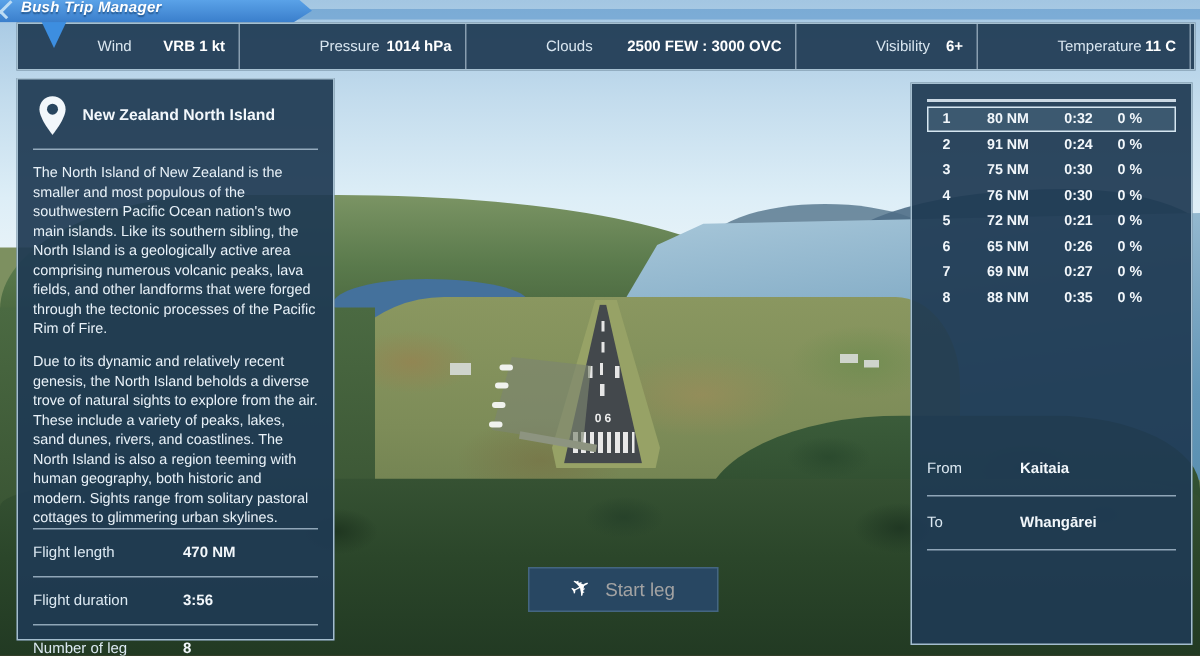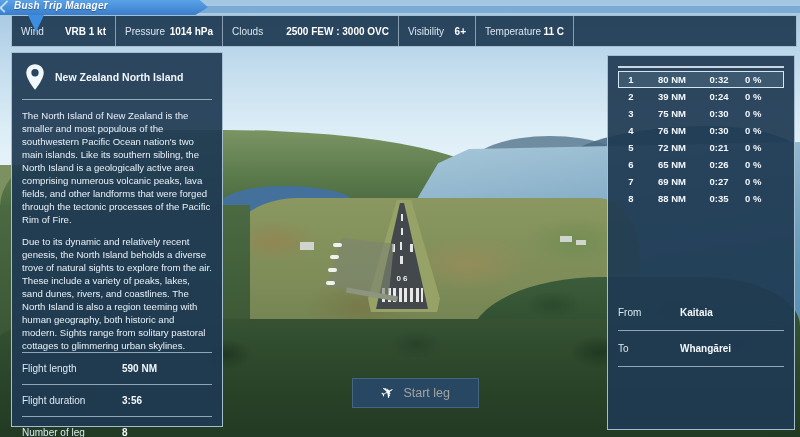--- a/index.html
+++ b/index.html
@@ -86,21 +86,21 @@
                   transform:rotate(45deg);}
   .banner-label{font-size:10px;font-weight:bold;font-style:italic;letter-spacing:.2px;
                 color:#ffffff;white-space:nowrap;text-shadow:0 1px 1px rgba(0,40,80,.5);}
   .banner-pointer{position:absolute;left:27px;top:13px;width:0;height:0;z-index:29;
                   border-left:9px solid transparent;border-right:9px solid transparent;
                   border-top:19px solid #3d8ee0;}
 
   
   .weather-bar{left:11px;top:15px;width:786px;height:32px;display:flex;align-items:stretch;}
   .wcell{display:flex;align-items:center;justify-content:space-between;
-         border-right:1px solid rgba(215,232,244,.55);padding:0 9px;}
+         border-right:1px solid rgba(215,232,244,.55);padding:0 9px;margin-left:44px;}
   .wlabel{font-size:10px;color:#d9e6f0;}
   .wvalue{font-size:10px;font-weight:bold;color:#ffffff;white-space:nowrap;}
   .wfill{flex:1;}
 
   
   .trip-panel{left:11px;top:52px;width:212px;height:375px;display:flex;flex-direction:column;
               padding:8px 10px 0 10px;}
   .trip-head{display:flex;align-items:center;gap:9px;padding:2px 0 8px 2px;}
   .trip-head-text{display:flex;flex-direction:column;gap:4px;}
   .trip-title{font-size:10.5px;font-weight:bold;}
@@ -217,21 +217,21 @@
       <div class="trip-head-text">
         <span class="trip-title">New Zealand North Island</span>
       </div>
     </div>
     <hr class="divider">
     <p class="trip-desc">The North Island of New Zealand is the smaller and most populous of the southwestern Pacific Ocean nation's two main islands. Like its southern sibling, the North Island is a geologically active area comprising numerous volcanic peaks, lava fields, and other landforms that were forged through the tectonic processes of the Pacific Rim of Fire.</p>
     <p class="trip-desc">Due to its dynamic and relatively recent genesis, the North Island beholds a diverse trove of natural sights to explore from the air. These include a variety of peaks, lakes, sand dunes, rivers, and coastlines. The North Island is also a region teeming with human geography, both historic and modern. Sights range from solitary pastoral cottages to glimmering urban skylines.</p>
     <div class="stats">
         <div class="stat-row">
           <span class="stat-label">Flight length</span>
-          <span class="stat-value">590 NM</span>
+          <span class="stat-value">470 NM</span>
         </div>
         <div class="stat-row">
           <span class="stat-label">Flight duration</span>
           <span class="stat-value">3:56</span>
         </div>
         <div class="stat-row">
           <span class="stat-label">Number of leg</span>
           <span class="stat-value">8</span>
         </div>
       </div>
@@ -241,21 +241,21 @@
     <hr class="legs-head-rule">
     <div id="legs-body">
         <div class="legs-grid leg-row selected">
           <span>1</span>
           <span>80 NM</span>
           <span>0:32</span>
           <span>0 %</span>
         </div>
         <div class="legs-grid leg-row">
           <span>2</span>
-          <span>39 NM</span>
+          <span>91 NM</span>
           <span>0:24</span>
           <span>0 %</span>
         </div>
         <div class="legs-grid leg-row">
           <span>3</span>
           <span>75 NM</span>
           <span>0:30</span>
           <span>0 %</span>
         </div>
         <div class="legs-grid leg-row">

